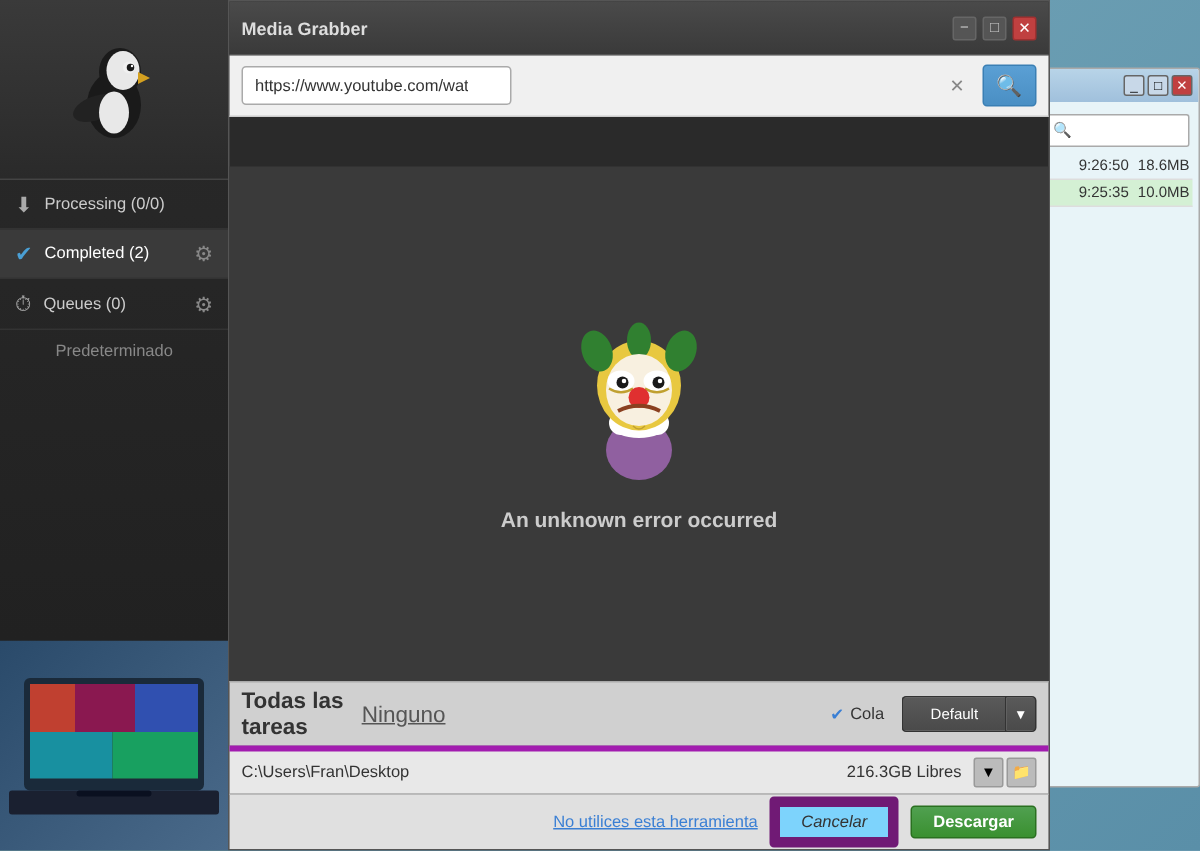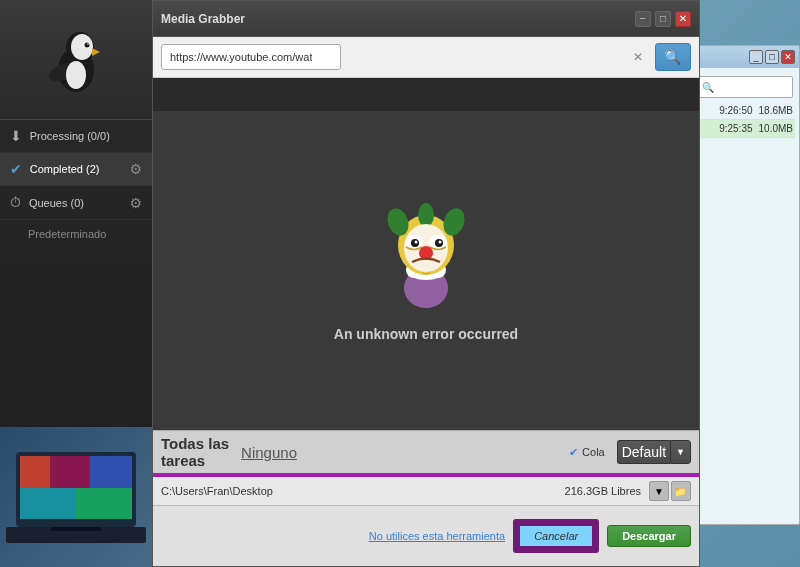--- a/index.html
+++ b/index.html
@@ -124,23 +124,24 @@
     .sidebar-item-text {
       font-size: 11px;
       flex: 1;
     }
     .sidebar-gear {
       font-size: 14px;
       color: #888;
       cursor: pointer;
     }
     .sidebar-label {
-      padding: 8px 28px;
+      padding: 8px 0;
       color: #888;
       font-size: 11px;
+      margin-left: 37px;
     }
     .sidebar-thumbnail {
       position: absolute;
       bottom: 0;
       left: 0;
       width: 152px;
       height: 140px;
       background: #1a1a1a;
       overflow: hidden;
     }
@@ -300,23 +301,23 @@
     .default-dropdown {
       display: flex;
       align-items: center;
       height: 24px;
     }
     .default-btn {
       background: linear-gradient(to bottom, #5a5a5a, #4a4a4a);
       color: #fff;
       border: 1px solid #333;
       border-right: none;
-      padding: 0 4px;
+      padding: 0 18px;
       height: 24px;
-      font-size: 14px;
+      font-size: 10px;
       cursor: pointer;
       border-radius: 3px 0 0 3px;
     }
     .default-arrow {
       background: linear-gradient(to bottom, #5a5a5a, #4a4a4a);
       color: #fff;
       border: 1px solid #333;
       padding: 0 5px;
       height: 24px;
       font-size: 9px;
@@ -361,21 +362,21 @@
       display: flex;
       align-items: center;
       justify-content: center;
       font-size: 10px;
     }
 
     
     .action-bar {
       background: #e0e0e0;
       border-top: 1px solid #bbb;
-      padding: 13px 8px;
+      padding: 1px 8px;
       display: flex;
       align-items: center;
       justify-content: flex-end;
       gap: 8px;
     }
     .action-link {
       color: #3a7fd4;
       font-size: 11px;
       cursor: pointer;
       text-decoration: underline;

